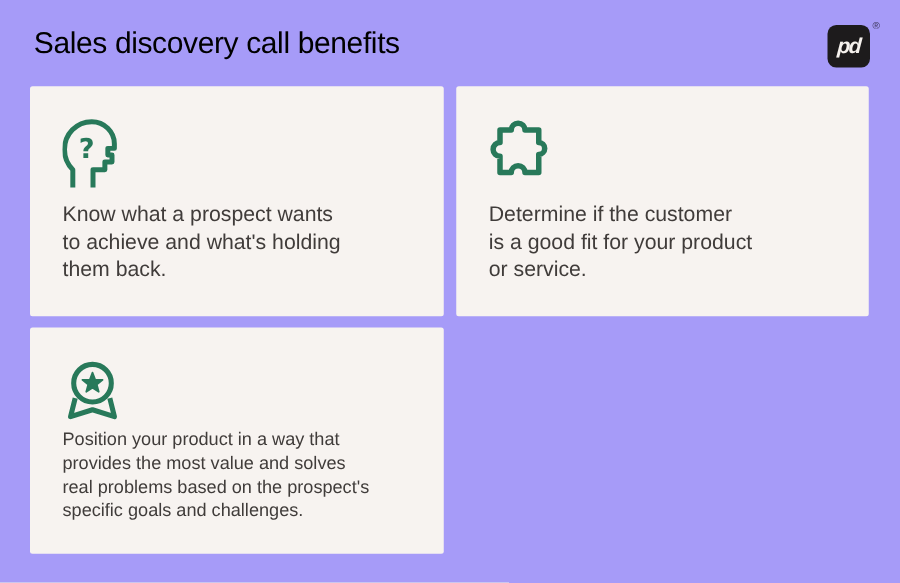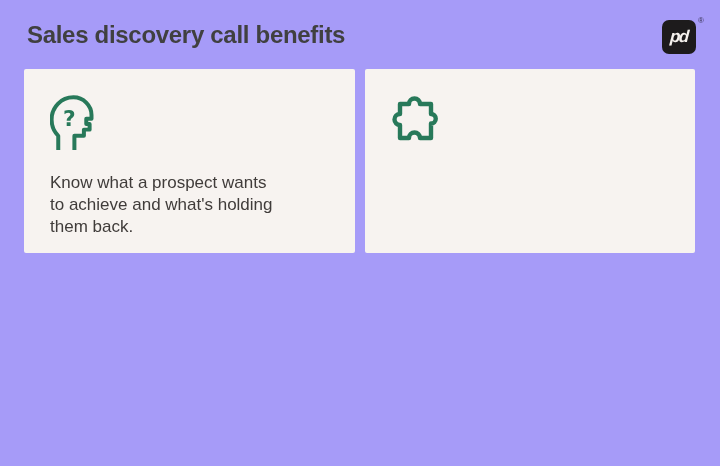--- a/index.html
+++ b/index.html
@@ -5,21 +5,21 @@
   html,body{margin:0;padding:0;background:#e8e8e8;}
   .poster{
     position:relative;width:720px;height:466px;overflow:hidden;
     background:#a69bf8;
     font-family:"Liberation Sans","DejaVu Sans",sans-serif;
   }
   
   .header{position:absolute;top:0;left:0;width:100%;height:69px;}
   .title{
     position:absolute;left:27px;top:21px;margin:0;
-    font-size:24px;font-weight:bold;letter-spacing:-0.3px;color:#404040;
+    font-size:24px;font-weight:normal;letter-spacing:-0.3px;color:#000000;
   }
   .logo{
     position:absolute;right:24px;top:20px;width:34px;height:34px;
     background:#1d1b1c;border-radius:7px;
     display:flex;align-items:center;justify-content:center;
   }
   .logo-text{
     color:#f6f2ee;font-size:17px;font-weight:bold;letter-spacing:-1.5px;
     font-style:italic;transform:skewX(-4deg);
   }
@@ -29,21 +29,21 @@
   }
   
   .grid{
     position:absolute;left:24px;top:69px;width:671px;height:374px;
     display:grid;grid-template-columns:331px 330px;grid-template-rows:184px 181px;
     column-gap:10px;row-gap:9px;
   }
   .card{position:relative;background:#f7f3f0;border-radius:2px;}
   .icon{position:absolute;top:25px;left:26px;line-height:0;}
   .benefit-text{
-    position:absolute;left:26px;right:14px;bottom:15px;margin:0;
+    position:absolute;left:26px;right:14px;bottom:26px;margin:0;
     font-size:17px;line-height:22px;color:#403c3a;white-space:pre-line;
   }
   .benefit-text.small{font-size:14.5px;line-height:19px;bottom:24px;}
 </style>
 </head>
 <body>
 
 <div class="poster">
 
   <div class="header">
@@ -67,18 +67,34 @@
 to achieve and what's holding
 them back.</p>
     </section>
 
     <section class="card">
       <span class="icon">
         <svg width="49" height="49" viewBox="0 0 49 49">
           <path d="M 9,10 H 18 A 5.5 5.5 0 1 1 29,10 H 40 V 20 A 4.6 4.6 0 1 1 40,29.5 V 44 H 29 A 5.5 5.5 0 1 0 18,44 H 9 V 31 A 5.5 5.5 0 1 1 9,20 Z" fill="none" stroke="#28795a" stroke-width="4.4" stroke-linejoin="round"></path>
         </svg>
       </span>
+      <p class="benefit-text">Determine if the customer
+is a good fit for your product
+or service.</p>
     </section>
 
 
+    <section class="card">
+      <span class="icon">
+        <svg width="48" height="52" viewBox="0 0 52 56">
+          <path d="M 11,34 L 7,50 L 26,44 L 45,50 L 41,34" fill="none" stroke="#28795a" stroke-width="4.4" stroke-linejoin="round"></path>
+          <circle cx="26" cy="21" r="16.3" fill="#f7f3f0" stroke="#28795a" stroke-width="4.4"></circle>
+          <path d="M 26,11.8 L 28.29,17.84 L 34.75,18.16 L 29.71,22.21 L 31.41,28.44 L 26,24.9 L 20.59,28.44 L 22.29,22.21 L 17.25,18.16 L 23.71,17.84 Z" fill="#28795a" stroke="#28795a" stroke-width="1.5" stroke-linejoin="round"></path>
+        </svg>
+      </span>
+      <p class="benefit-text small">Position your product in a way that
+provides the most value and solves
+real problems based on the prospect's
+specific goals and challenges.</p>
+    </section>
 
   </div>
 </div>
 
 </body></html>

